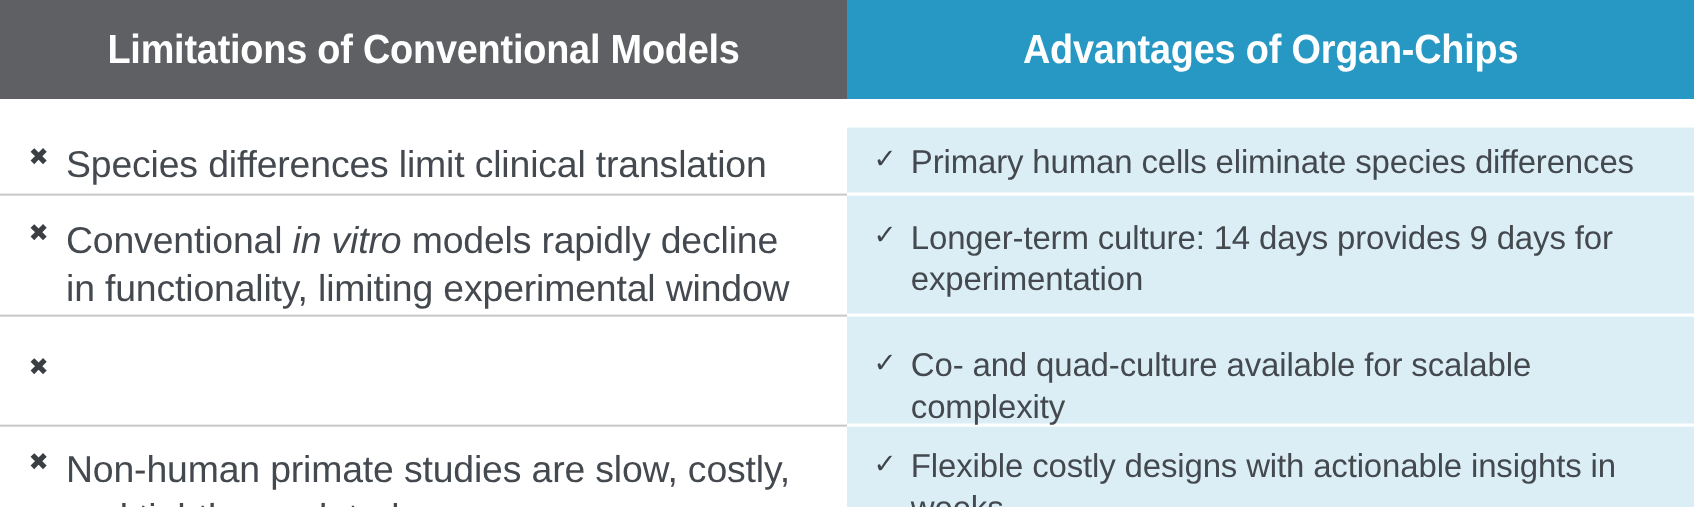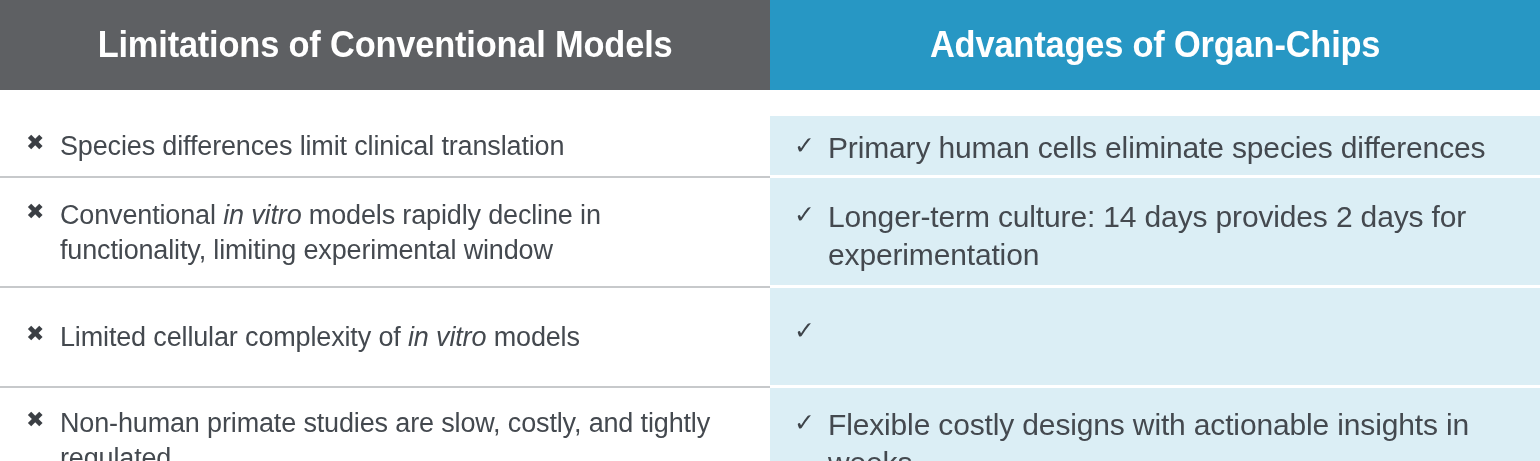--- a/index.html
+++ b/index.html
@@ -110,21 +110,21 @@
   .mark.check {
     font-size: 25px;
     font-weight: normal;
     color: #3e444a;
     padding-left: 2px;
   }
 
   .row-text {
     flex: 1 1 auto;
     color: #44494f;
-    font-size: 27px;
+    font-size: 34px;
     line-height: 1.28;
     letter-spacing: -0.15px;
     font-stretch: condensed;
   }
   .row-text .it {
     font-style: italic;
     margin-top: 16px;
   }
 
   .advantages-body .row-text {
@@ -147,21 +147,20 @@
         <span class="row-text">Species differences limit clinical translation</span>
       </div>
 
       <div class="row r2">
         <span class="mark cross">✖</span>
         <span class="row-text">Conventional <span class="it">in vitro</span> models rapidly decline in functionality, limiting experimental window</span>
       </div>
 
       <div class="row r3">
         <span class="mark cross">✖</span>
-        <span class="row-text">Limited cellular complexity of <span class="it">in vitro</span> models</span>
       </div>
 
       <div class="row r4">
         <span class="mark cross">✖</span>
         <span class="row-text">Non-human primate studies are slow, costly, and tightly regulated</span>
       </div>
 
     </div>
   </div>
 
@@ -171,25 +170,26 @@
     </div>
     <div class="col-body advantages-body">
 
       <div class="row r1">
         <span class="mark check">✓</span>
         <span class="row-text">Primary human cells eliminate species differences</span>
       </div>
 
       <div class="row r2">
         <span class="mark check">✓</span>
-        <span class="row-text">Longer-term culture: 14 days provides 2 days for experimentation</span>
+        <span class="row-text">Longer-term culture: 14 days provides 9 days for experimentation</span>
       </div>
 
       <div class="row r3">
         <span class="mark check">✓</span>
+        <span class="row-text">Co- and quad-culture available for scalable complexity</span>
       </div>
 
       <div class="row r4">
         <span class="mark check">✓</span>
         <span class="row-text">Flexible costly designs with actionable insights in weeks</span>
       </div>
 
     </div>
   </div>
 

